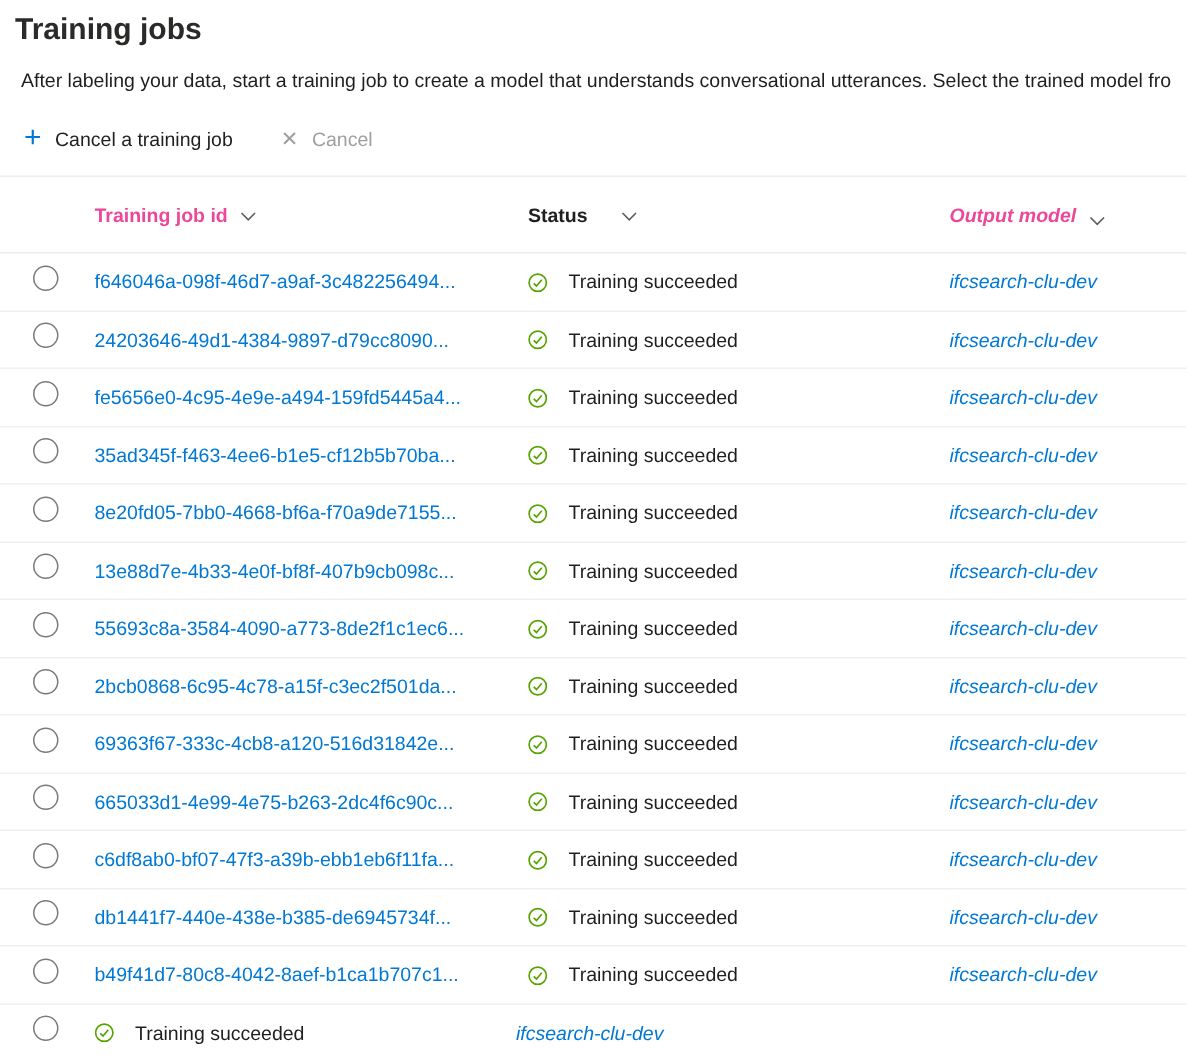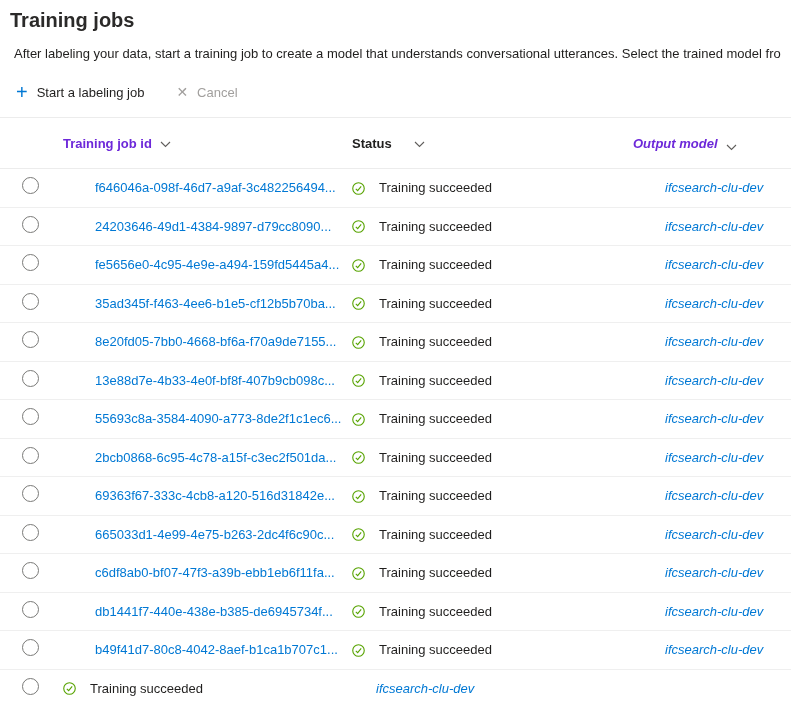--- a/index.html
+++ b/index.html
@@ -25,50 +25,50 @@
   }
   .cmd + .cmd { margin-left: 24px; }
   .cmd .glyph-plus { color: #0078d4; font-size: 20px; font-weight: 400; line-height: 14px; }
   .cmd.disabled { color: #a19f9d; cursor: default; }
   .cmd .glyph-x { color: #a19f9d; font-size: 14px; line-height: 14px; }
 
   .toolbar-divider { height: 1px; background: #ececec; margin-top: 8px; }
 
   .table { width: 100%; }
   .thead { display: flex; align-items: center; height: 51px; border-bottom: 1px solid #ececec; }
-  .th { display: flex; align-items: center; font-size: 13px; font-weight: 700; color: #6d28d9; cursor: pointer; }
+  .th { display: flex; align-items: center; font-size: 13px; font-weight: 700; color: #ec4899; cursor: pointer; }
   .th .chev { margin-left: 8px; margin-top: 2px; }
 
   .cell-radio { width: 63px; padding-left: 22px; flex: none; }
   .cell-id { width: 289px; flex: none; display: flex; align-items: center; overflow: hidden; }
   .cell-status { width: 281px; flex: none; display: flex; align-items: center; gap: 14px; font-size: 13px; color: #201f1e; }
   .cell-output { flex: 1; display: flex; align-items: flex-end; overflow: hidden; font-style: italic; }
 
   .trow { display: flex; align-items: center; height: 38.5px; border-bottom: 1px solid #efefef; }
 
   .radio {
     display: inline-block; width: 17px; height: 17px;
     border: 1px solid #7a7a78; border-radius: 50%; background: #fff; cursor: pointer;
   }
-  .link { font-size: 13px; color: #0078d4; text-decoration: none; white-space: nowrap; cursor: pointer; margin-left: 32px; }
+  .link { font-size: 13px; color: #0078d4; text-decoration: none; white-space: nowrap; cursor: pointer; }
   .status-icon { flex: none; margin-top: 1px; }
 </style>
 </head>
 <body>
 
 <div class="page">
 
   <h1 class="page-title">Training jobs</h1>
 
   <p class="page-desc">After labeling your data, start a training job to create a model that understands conversational utterances. Select the trained model fro</p>
 
   <div class="toolbar">
     <button class="cmd">
       <span class="glyph-plus">+</span>
-      <span>Start a labeling job</span>
+      <span>Cancel a training job</span>
     </button>
     <button class="cmd disabled">
       <span class="glyph-x">✕</span>
       <span>Cancel</span>
     </button>
   </div>
 
   <div class="toolbar-divider"></div>
 
   <div class="table">

